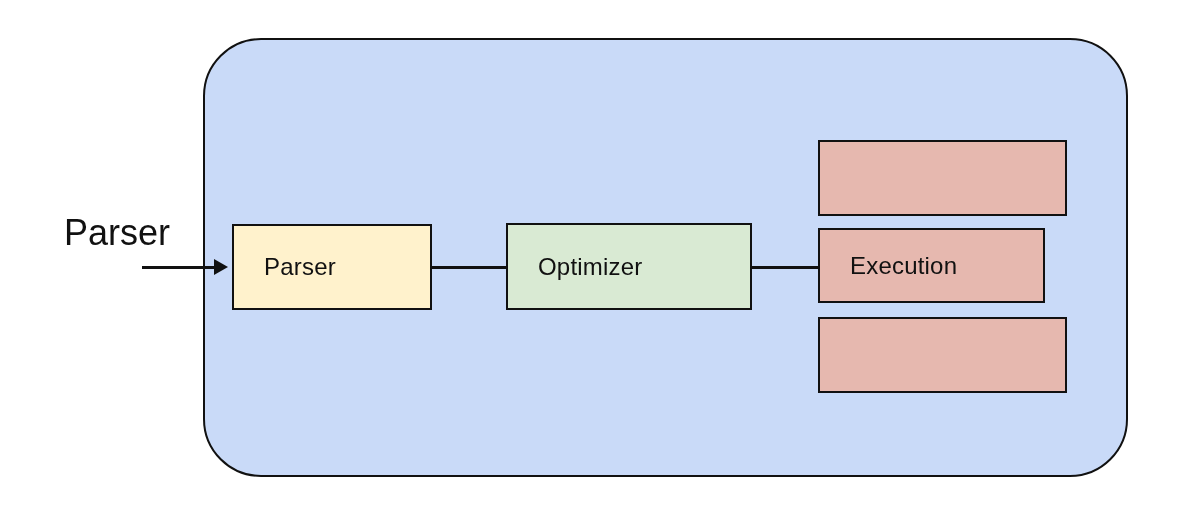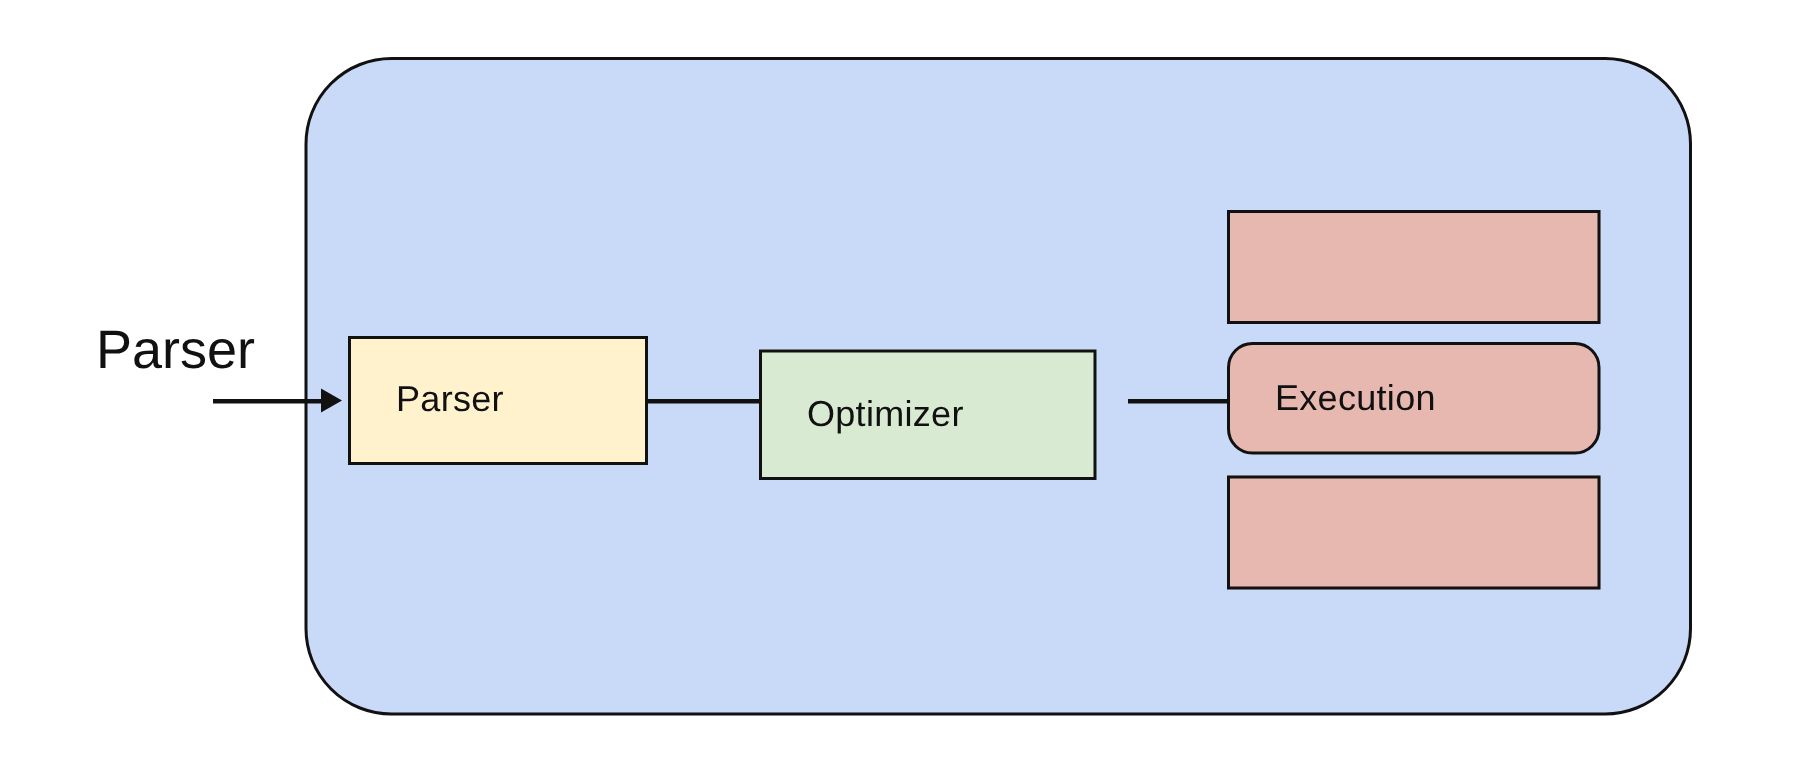--- a/index.html
+++ b/index.html
@@ -34,23 +34,23 @@
     position: absolute;
     border: 2.5px solid var(--stroke);
     display: flex;
     align-items: center;
     justify-content: flex-start;
     font-size: 24px;
     letter-spacing: 0.2px;
     padding-left: 30px;
   }
   .node-parser    { left: 232px; top: 224px; width: 200px; height: 86px; background: var(--parser-fill); }
-  .node-optimizer { left: 506px; top: 233px; width: 225px; height: 87px; background: var(--optimizer-fill); }
+  .node-optimizer { left: 506px; top: 223px; width: 246px; height: 87px; background: var(--optimizer-fill); }
   .node-exec-top    { left: 818px; top: 140px; width: 249px; height: 76px; background: var(--execution-fill); }
-  .node-exec-mid    { left: 818px; top: 228px; width: 249px; height: 75px; background: var(--execution-fill); border-radius: 17px; }
+  .node-exec-mid    { left: 818px; top: 228px; width: 227px; height: 75px; background: var(--execution-fill); }
   .node-exec-bottom { left: 818px; top: 317px; width: 249px; height: 76px; background: var(--execution-fill); }
   .ext-label {
     position: absolute;
     left: 64px; top: 212px;
     font-size: 36px;
   }
   .container-label {
     position: absolute;
     left: 270px; top: 408px;
     font-size: 36px;

